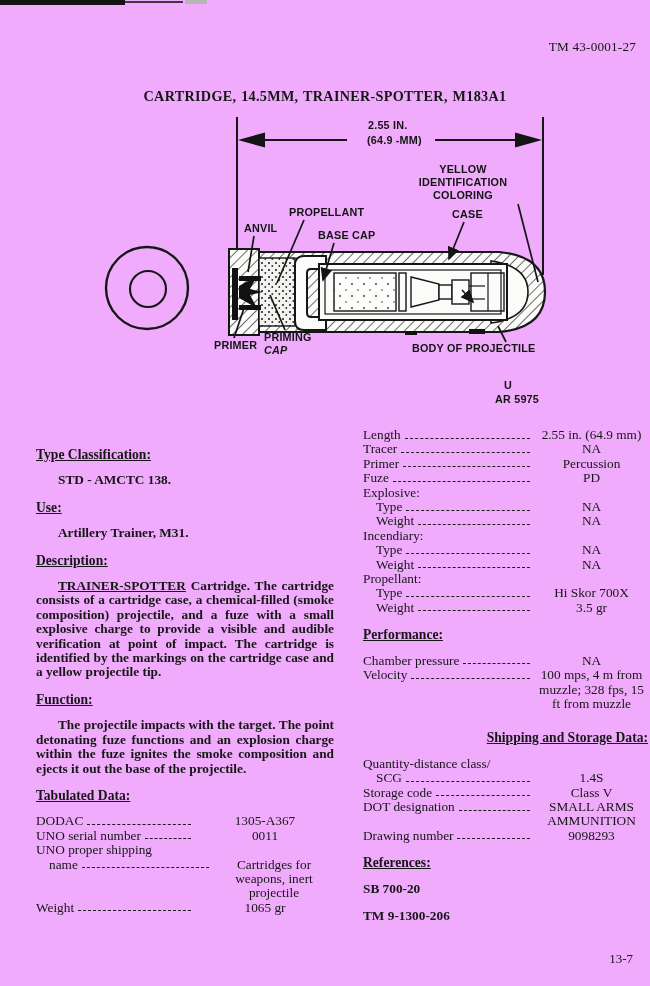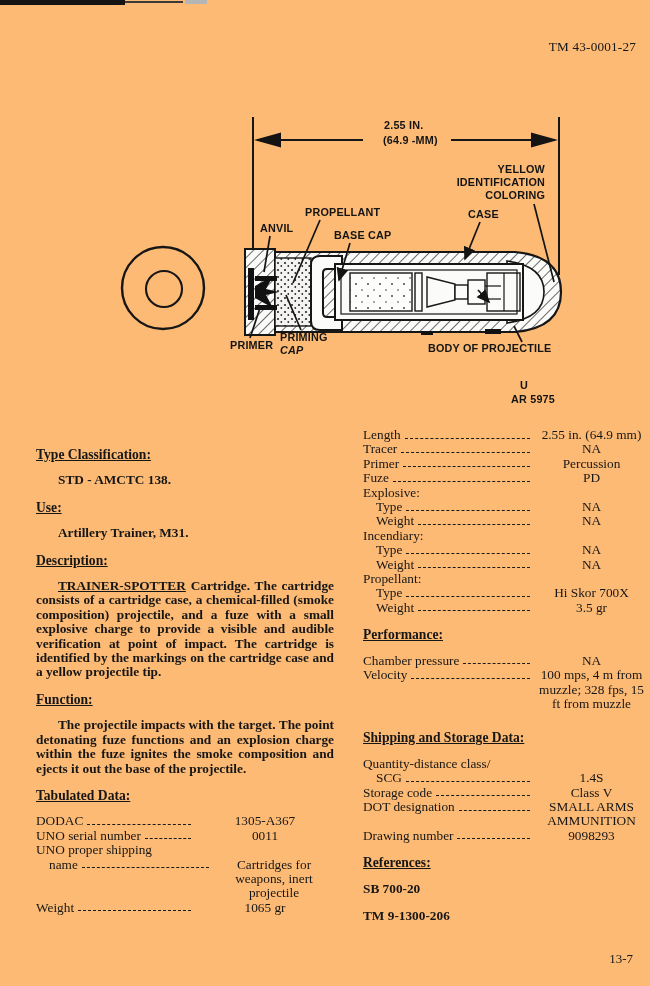--- a/index.html
+++ b/index.html
@@ -1,32 +1,32 @@
 <!DOCTYPE html>
 <html><head>
 <meta charset="utf-8">
 <style>
   html,body{margin:0;padding:0;background:#e8e8e8;}
-  #page{position:relative;width:650px;height:986px;background:#fdba74;color:#161616;
+  #page{position:relative;width:650px;height:986px;background:#f0abfc;color:#161616;
         font-family:"Liberation Serif","DejaVu Serif",serif;overflow:hidden;}
   
   .artifact-bar{position:absolute;background:#141414;}
   .artifact-line{position:absolute;background:#3a3a3a;}
   .artifact-smudge{position:absolute;background:#b5b5b5;}
   
   .doc-number{position:absolute;top:39px;right:14px;font-size:13.2px;letter-spacing:.2px;}
   .doc-title{position:absolute;top:88px;left:0;right:0;text-align:center;font-weight:bold;
              font-size:14.2px;letter-spacing:.3px;word-spacing:1px;}
   .page-number{position:absolute;top:951px;right:17px;font-size:13px;}
   
-  #figure{position:absolute;top:100px;left:17px;width:530px;height:330px;}
+  #figure{position:absolute;top:100px;left:1px;width:530px;height:330px;}
   #figure svg{position:absolute;top:0;left:0;}
   .figlab{position:absolute;font-family:"Liberation Sans","DejaVu Sans",sans-serif;
           font-weight:bold;font-size:10.8px;letter-spacing:.2px;color:#141414;white-space:nowrap;}
-  .figlab.rt{text-align:right;white-space:normal;line-height:13px;}
+  .figlab.rt{text-align:center;white-space:normal;line-height:13px;}
   
   .col{position:absolute;font-size:13.3px;line-height:14.4px;}
   #left-col{left:36px;top:448px;width:298px;}
   #right-col{left:363px;top:428px;width:285px;}
   .col h3{font-size:13.6px;font-weight:bold;text-decoration:underline;margin:13px 0 11px;}
   .col h3.first{margin-top:0;}
   .col p{margin:0 0 13px;text-align:justify;font-weight:bold;}
   .col p.ind1{text-indent:22px;text-align:left;}
   .col p.para{text-indent:22px;}
   .u-lead{text-decoration:underline;}
@@ -44,20 +44,21 @@
 </head>
 <body>
 
 <div id="page">
 
   <div class="artifact-bar" style="left:0;top:0;width:125px;height:5px;"></div>
   <div class="artifact-line" style="left:125px;top:1px;width:58px;height:2px;"></div>
   <div class="artifact-smudge" style="left:185px;top:0;width:22px;height:4px;"></div>
 
   <div class="doc-number">TM 43-0001-27</div>
+  <div class="doc-title">CARTRIDGE, 14.5MM, TRAINER-SPOTTER, M183A1</div>
 
   <div id="figure">
     <svg width="650" height="330" viewBox="0 0 650 330">
       <defs>
         <pattern id="hatch" width="7" height="7" patternTransform="rotate(45)" patternUnits="userSpaceOnUse">
           <rect width="7" height="7" fill="#fbfbfa"></rect>
           <line x1="0" y1="0" x2="0" y2="7" stroke="#1c1c1c" stroke-width="1.3"></line>
         </pattern>
         <pattern id="stipple" width="7" height="7" patternUnits="userSpaceOnUse">
           <rect width="7" height="7" fill="#f4f3f1"></rect>
@@ -255,21 +256,21 @@
       <span class="dlabel">Chamber pressure</span>
       <span class="leader"></span>
       <span class="dvalue">NA</span>
     </div>
     <div class="drow">
       <span class="dlabel">Velocity</span>
       <span class="leader"></span>
       <span class="dvalue">100 mps, 4 m from muzzle; 328 fps, 15 ft from muzzle</span>
     </div>
 
-    <h3 style="margin-top:20px;">Shipping and Storage Data:</h3>
+    <h3 style="margin-top:20px;text-align:right;">Shipping and Storage Data:</h3>
     <div class="drow">
       <span class="dlabel">Quantity-distance class/</span>
     </div>
     <div class="drow">
       <span class="dlabel ind">SCG</span>
       <span class="leader"></span>
       <span class="dvalue">1.4S</span>
     </div>
     <div class="drow">
       <span class="dlabel">Storage code</span>

